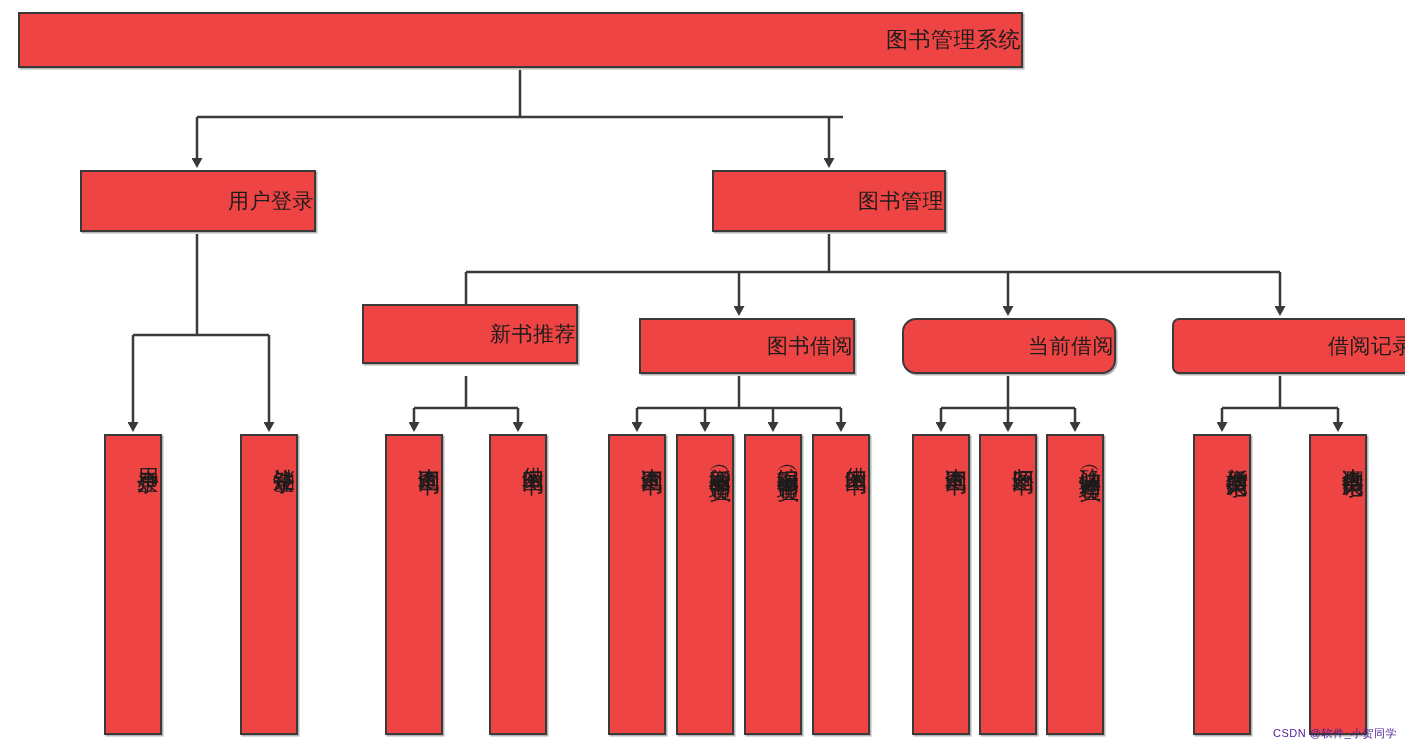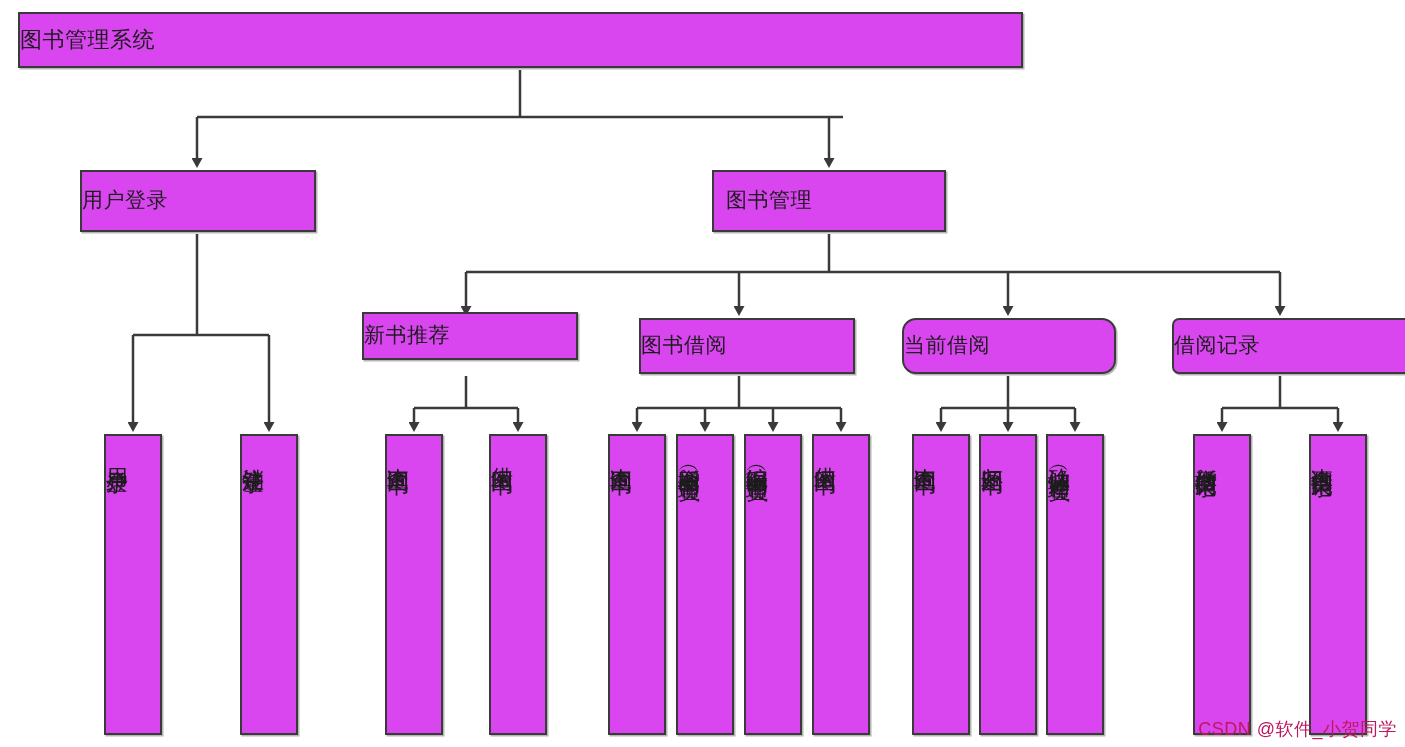--- a/index.html
+++ b/index.html
@@ -22,29 +22,28 @@
     position: absolute;
     left: 0;
     top: 0;
     width: 1405px;
     height: 747px;
     pointer-events: none;
   }
   .node {
     position: absolute;
     box-sizing: border-box;
-    background: #d946ef;
+    background: #ef4444;
     border: 2.5px solid #3a3a3a;
     box-shadow: 1.5px 1.5px 0 rgba(120,120,120,0.55);
     display: flex;
     align-items: center;
-    justify-content: flex-start;
+    justify-content: flex-end;
     color: #1c1c1c;
     z-index: 2;
-    font-family: Liberation Serif, serif;
   }
   .node .label {
     display: block;
     text-align: center;
     line-height: 1.22;
     letter-spacing: 0.5px;
   }
   
   .node.root {
     font-size: 22px;
@@ -63,22 +62,22 @@
     text-orientation: upright;
     font-size: 22px;
     line-height: 1.05;
     letter-spacing: 2px;
     white-space: nowrap;
   }
   #watermark {
     position: absolute;
     right: 8px;
     bottom: 6px;
-    font-size: 18px;
-    color: #be185d;
+    font-size: 11px;
+    color: #4c1d95;
     letter-spacing: 0.5px;
     z-index: 5;
     white-space: nowrap;
     margin-top: 48px;
   }
 </style>
 </head>
 <body>
 
 <div id="canvas">
@@ -137,21 +136,21 @@
     <span class="label">图书管理系统</span>
   </div>
 
   <div class="node branch" style="left:80px; top:170px; width:236px; height:62px;">
     <span class="label">用户登录</span>
   </div>
   <div class="node branch" style="left:712px; top:170px; width:234px; height:62px;padding-left:12px;">
     <span class="label">图书管理</span>
   </div>
 
-  <div class="node branch" style="left:362px; top:312px; width:216px; height:48px;">
+  <div class="node branch" style="left:362px; top:304px; width:216px; height:60px;">
     <span class="label">新书推荐</span>
   </div>
   <div class="node branch" style="left:632px; top:318px; width:216px; height:56px;margin-left:7px;">
     <span class="label">图书借阅</span>
   </div>
   <div class="node branch" style="left:902px; top:318px; width:214px; height:56px;border-radius:14px;">
     <span class="label">当前借阅</span>
   </div>
   <div class="node branch" style="left:1172px; top:318px; width:244px; height:56px;border-radius:7px;">
     <span class="label">借阅记录</span>

